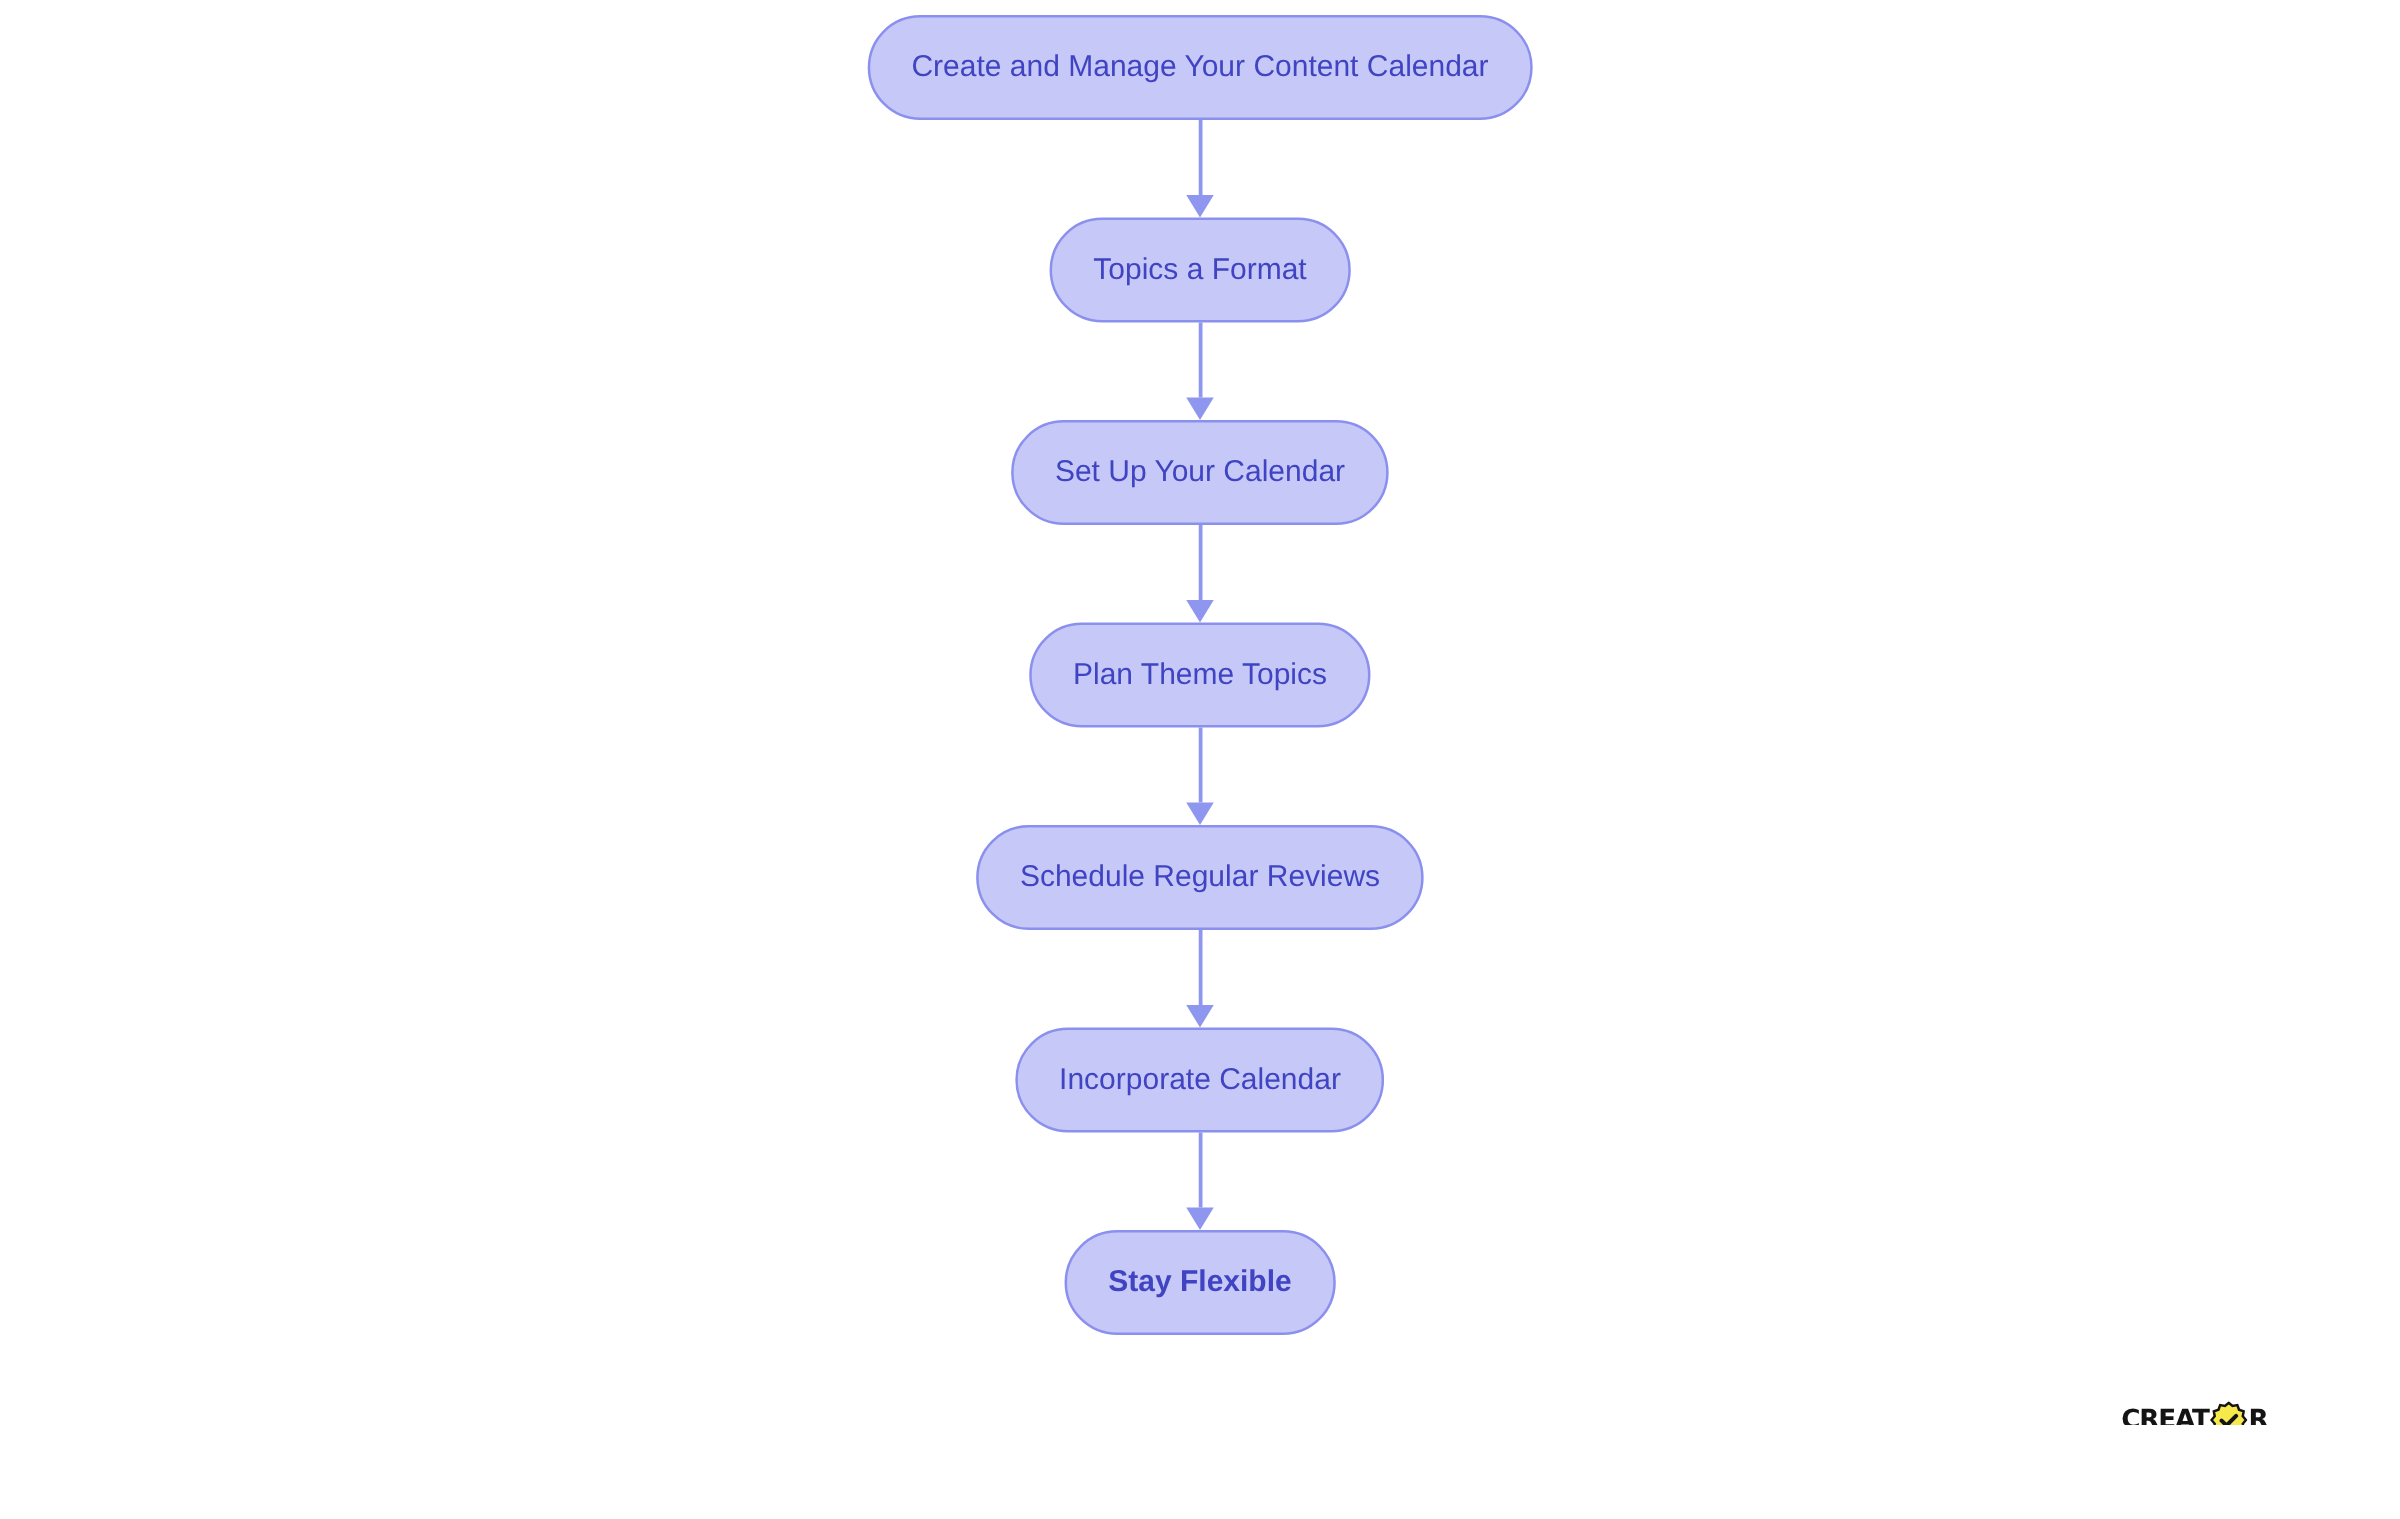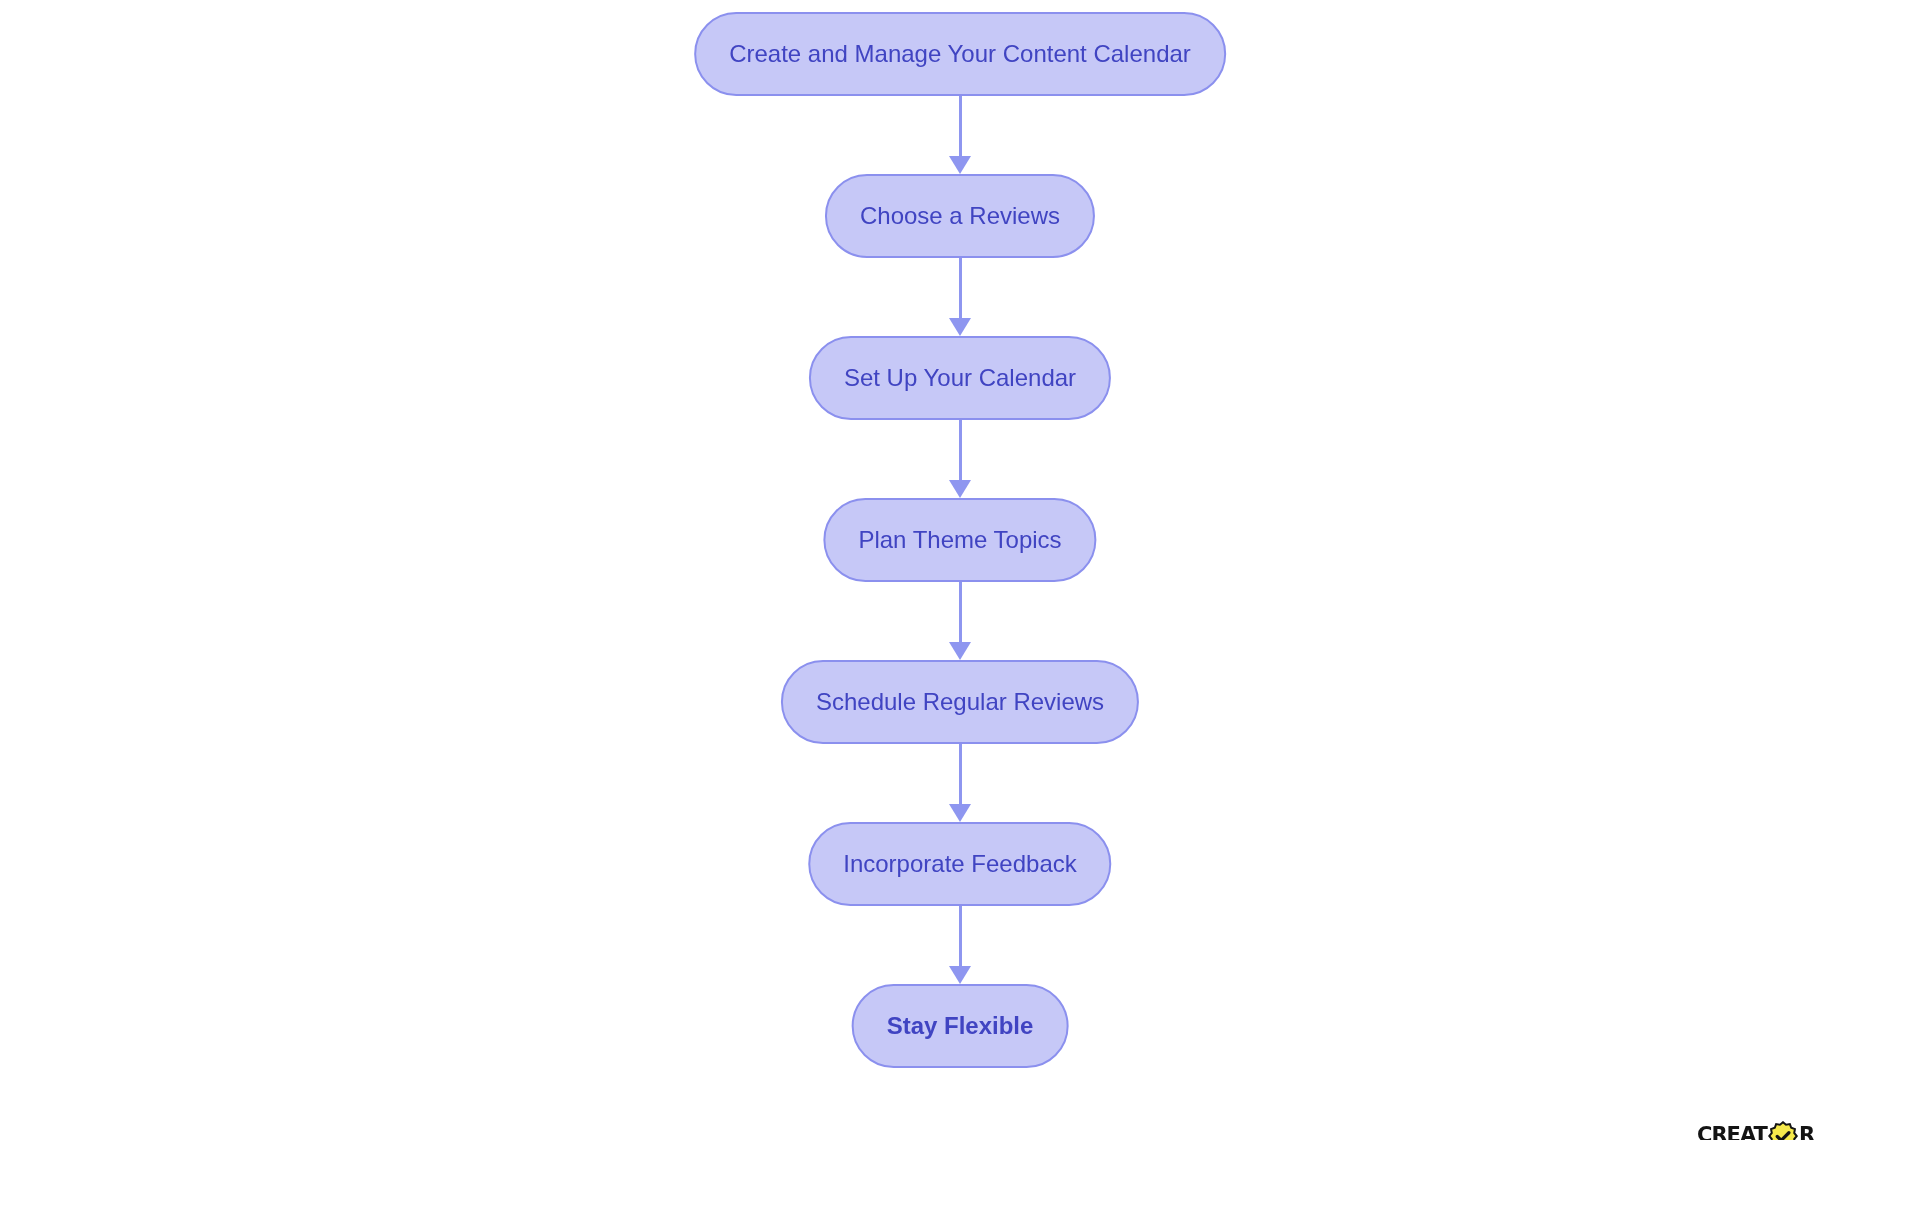--- a/index.html
+++ b/index.html
@@ -105,21 +105,21 @@
 
 <div class="canvas">
 
   <div class="node node-1">Create and Manage Your Content Calendar</div>
 
   <div class="arrow arrow-1">
     <div class="line"></div>
     <div class="head"></div>
   </div>
 
-  <div class="node node-2">Choose a Reviews</div>
+  <div class="node node-2">Topics a Format</div>
 
   <div class="arrow arrow-2">
     <div class="line"></div>
     <div class="head"></div>
   </div>
 
   <div class="node node-3">Set Up Your Calendar</div>
 
   <div class="arrow arrow-3">
     <div class="line"></div>
@@ -133,21 +133,21 @@
     <div class="head"></div>
   </div>
 
   <div class="node node-5">Schedule Regular Reviews</div>
 
   <div class="arrow arrow-5">
     <div class="line"></div>
     <div class="head"></div>
   </div>
 
-  <div class="node node-6">Incorporate Feedback</div>
+  <div class="node node-6">Incorporate Calendar</div>
 
   <div class="arrow arrow-6">
     <div class="line"></div>
     <div class="head"></div>
   </div>
 
   <div class="node node-7">Stay Flexible</div>
 
   <div class="logo">
     <div class="logo-line">

